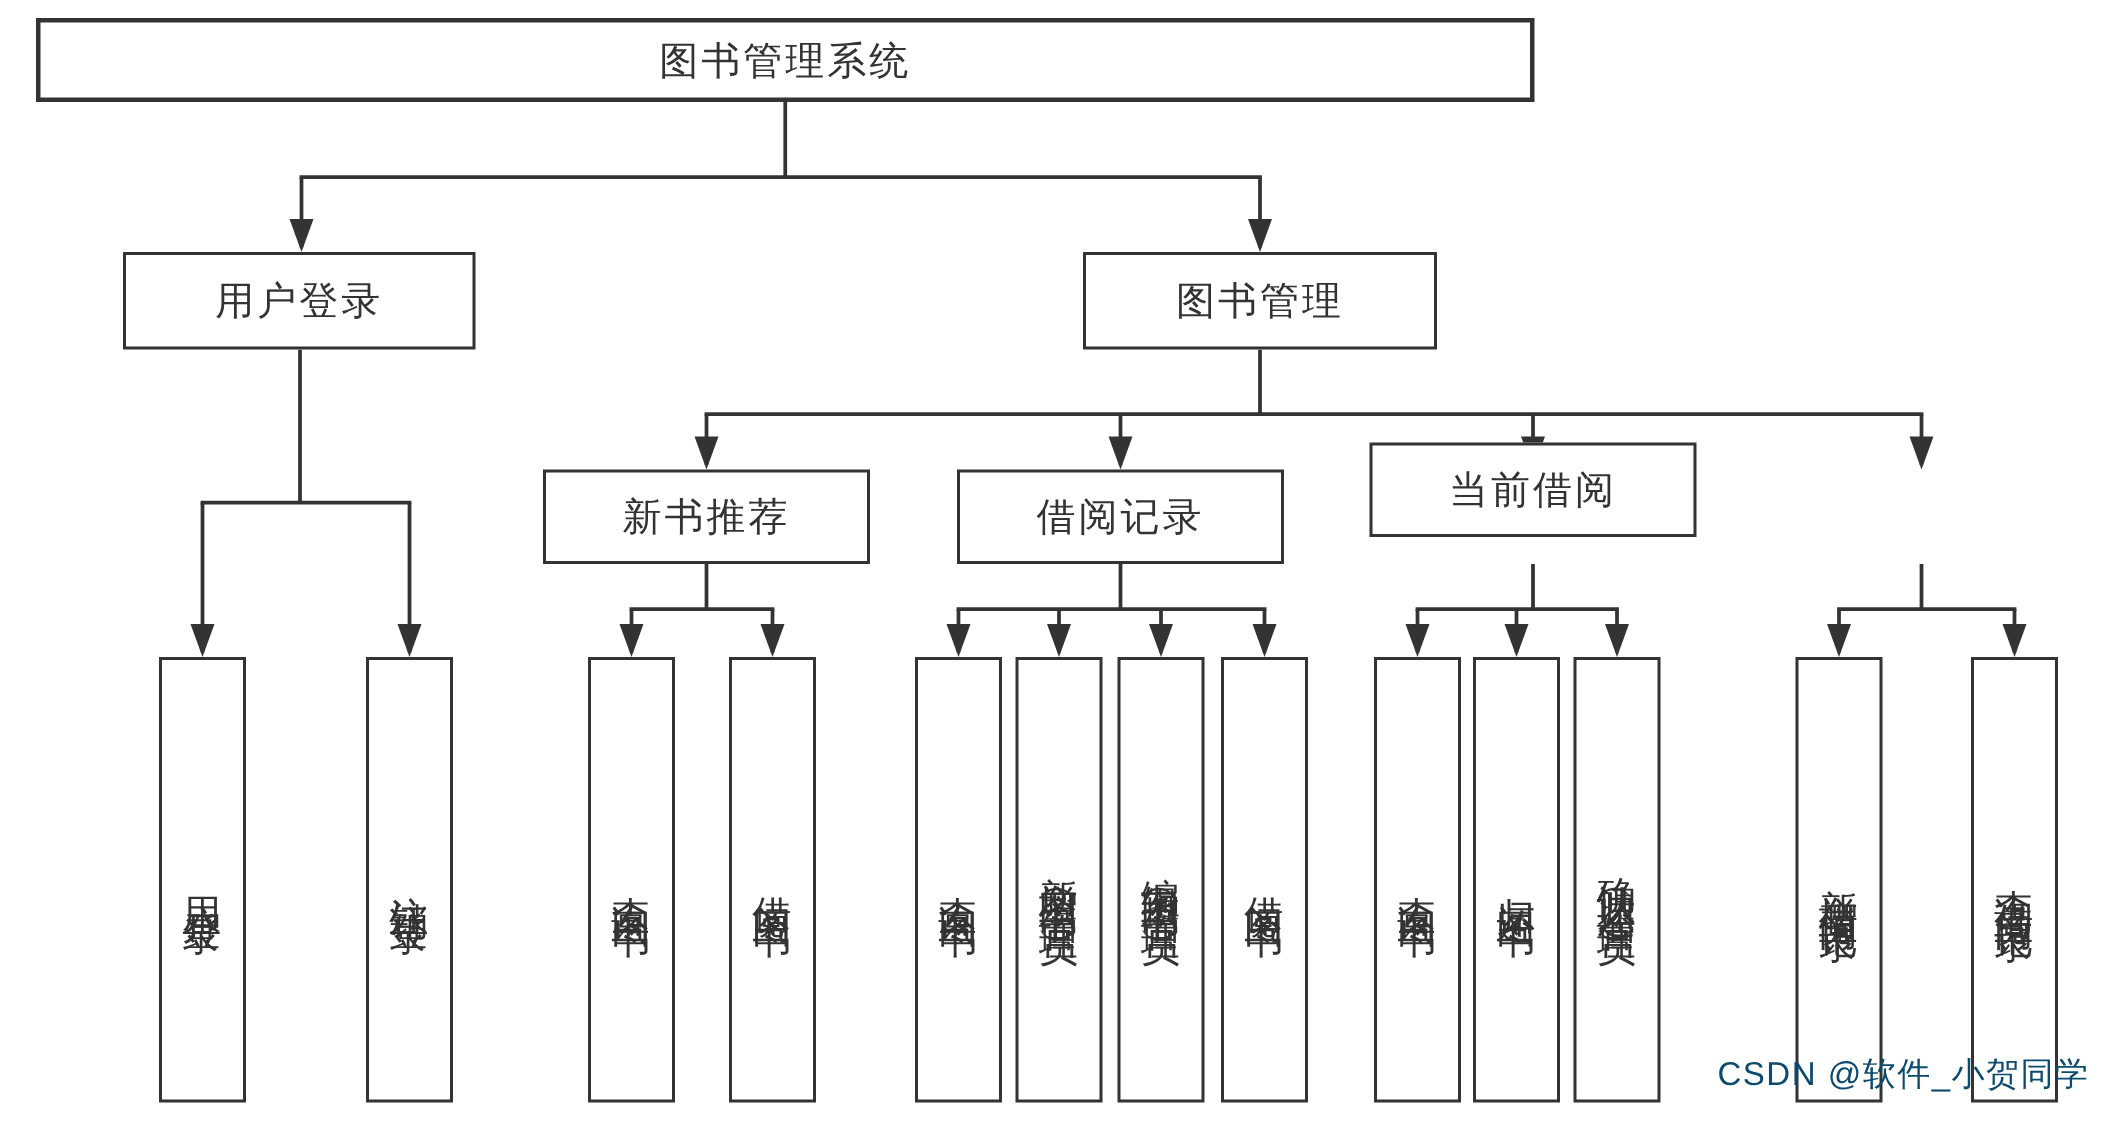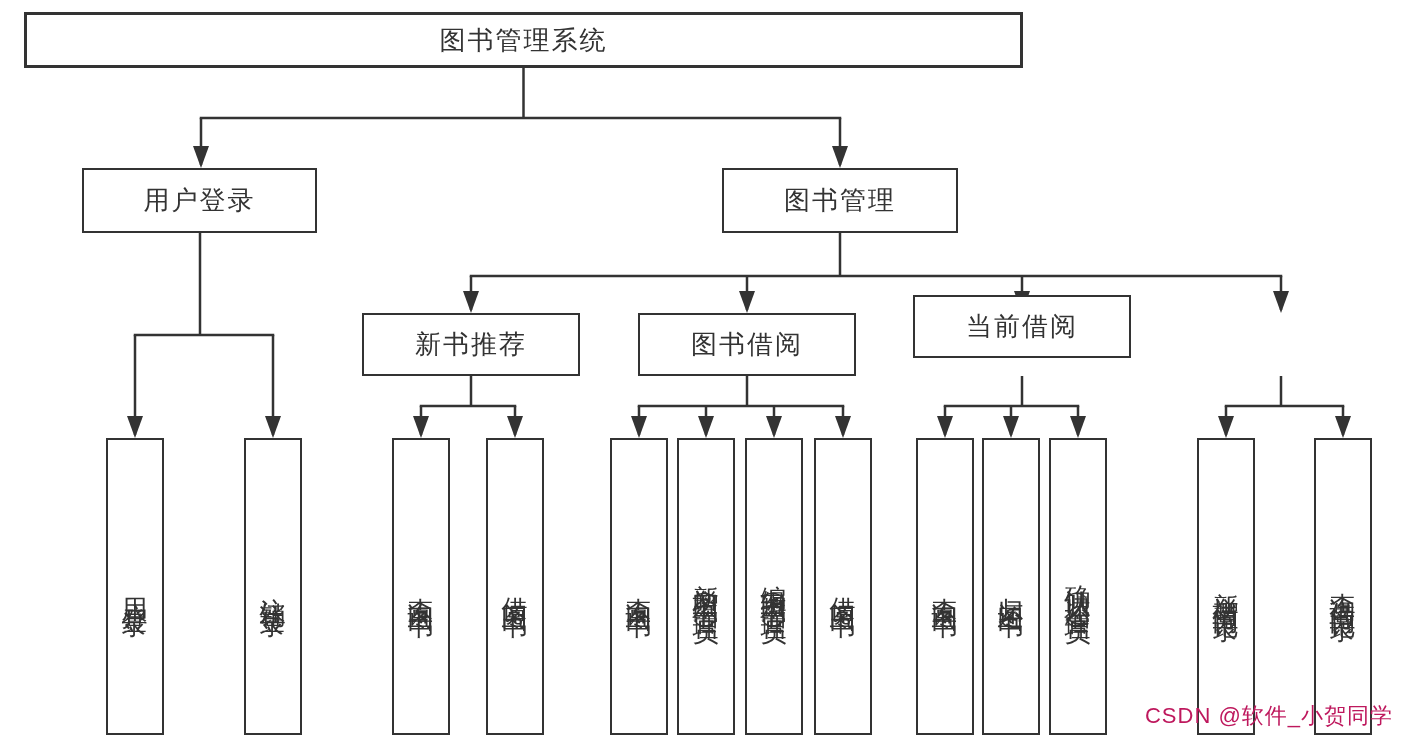--- a/index.html
+++ b/index.html
@@ -47,21 +47,21 @@
     line-height: 1;
     letter-spacing: 5px;
     white-space: nowrap;
   }
   #watermark {
     position: absolute;
     right: 12px;
     bottom: 6px;
     z-index: 3;
     font-size: 22px;
-    color: #be185d;
+    color: #0c4a6e;
     letter-spacing: 1px;
     white-space: nowrap;
   }
 </style>
 </head>
 <body>
 
 <div id="canvas">
 
   <svg id="wires" viewBox="0 0 1405 747" xmlns="http://www.w3.org/2000/svg">
@@ -127,21 +127,21 @@
     <span class="label">用户登录</span>
   </div>
   <div class="node" style="left:722px;top:168px;width:236px;height:65px">
     <span class="label">图书管理</span>
   </div>
 
   <div class="node" style="left:362px;top:313px;width:218px;height:63px">
     <span class="label">新书推荐</span>
   </div>
   <div class="node" style="left:638px;top:313px;width:218px;height:63px">
-    <span class="label">图书借阅</span>
+    <span class="label">借阅记录</span>
   </div>
   <div class="node" style="left:913px;top:295px;width:218px;height:63px">
     <span class="label">当前借阅</span>
   </div>
 
   <div class="node leaf" style="left:106px;top:438px;width:58px;height:297px">
     <span class="label">用户登录</span>
   </div>
   <div class="node leaf" style="left:244px;top:438px;width:58px;height:297px">
     <span class="label">注销登录</span>

